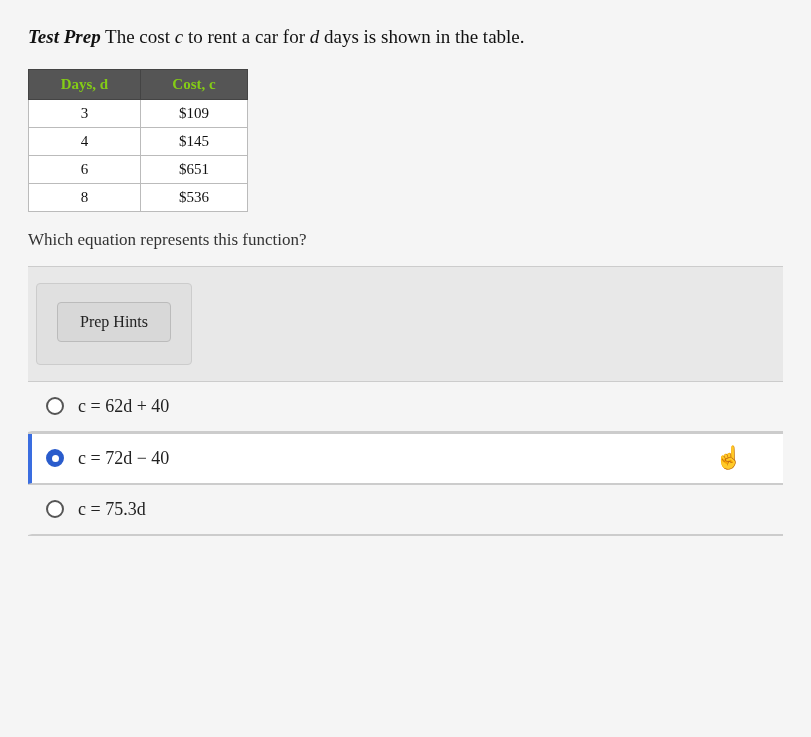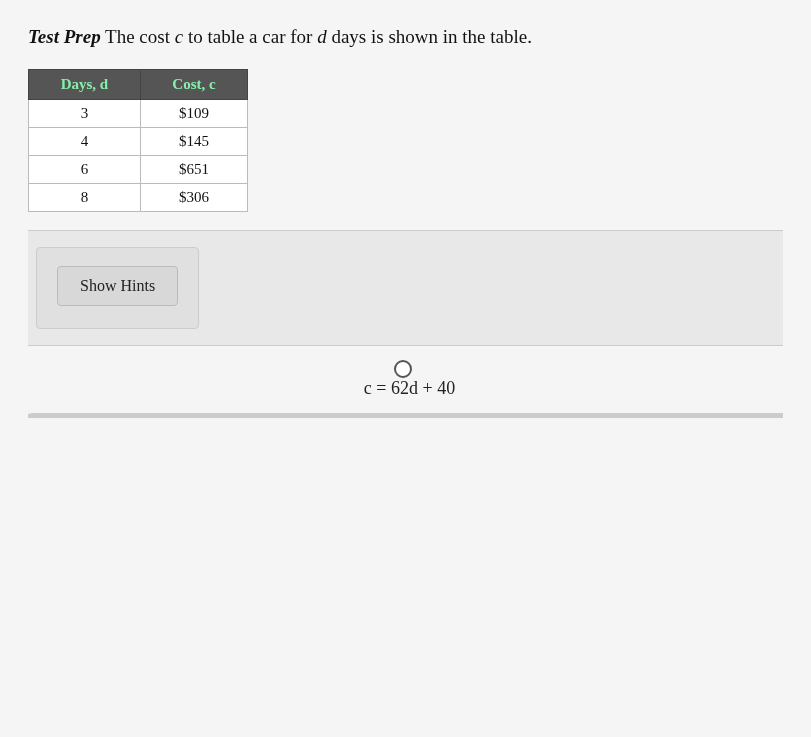--- a/index.html
+++ b/index.html
@@ -43,21 +43,21 @@
 
     
     .data-table {
       border-collapse: collapse;
       margin-bottom: 18px;
       min-width: 220px;
     }
 
     .data-table th {
       background-color: #555;
-      color: #86efac;
+      color: #84cc16;
       padding: 6px 24px;
       font-size: 15px;
       font-weight: bold;
       border: 1px solid #444;
       text-align: center;
     }
 
     .data-table td {
       background-color: #fff;
       border: 1px solid #bbb;
@@ -111,21 +111,20 @@
     .option-row {
       display: flex;
       align-items: center;
       padding: 14px 10px 14px 14px;
       border-bottom: 1px solid #ccc;
       font-size: 18px;
       font-family: Georgia, serif;
       color: #222;
       position: relative;
       background-color: transparent;
-      flex-direction: column;
     }
 
     .option-row.selected {
       background-color: #fff;
       border-left: 4px solid #3a6de0;
     }
 
     .option-row:not(.selected) {
       border-left: 4px solid transparent;
     }
@@ -172,21 +171,21 @@
       border-top: 1px solid #ccc;
       margin: 0;
     }
   </style>
 </head>
 <body>
 
 <div class="page-container">
 
   <div class="problem-title">
-    <span class="label-bold">Test Prep</span><span> The cost </span><span class="italic">c</span><span> to table a car for </span><span class="italic">d</span><span> days is shown in the table.</span>
+    <span class="label-bold">Test Prep</span><span> The cost </span><span class="italic">c</span><span> to rent a car for </span><span class="italic">d</span><span> days is shown in the table.</span>
   </div>
 
   <table class="data-table">
     <thead>
       <tr>
         <th>Days, d</th>
         <th>Cost, c</th>
       </tr>
     </thead>
     <tbody id="table-body">
@@ -197,38 +196,48 @@
         <tr>
           <td>4</td>
           <td>$145</td>
         </tr>
         <tr>
           <td>6</td>
           <td>$651</td>
         </tr>
         <tr>
           <td>8</td>
-          <td>$306</td>
+          <td>$536</td>
         </tr>
       </tbody>
   </table>
 
+  <div class="question-text">Which equation represents this function?</div>
 
   <div class="hints-section">
     <div class="hints-box">
-      <button class="hints-button">Show Hints</button>
+      <button class="hints-button">Prep Hints</button>
     </div>
   </div>
 
   <div class="options-section">
     <div id="options-container">
         <div class="option-row">
           <div class="radio-circle"></div>
           <span class="option-text">c = 62d + 40</span>
         </div>
         <hr class="divider-line">
         <hr class="divider-line">
-        <hr class="divider-line">
+        <div class="option-row selected">
+          <div class="radio-circle filled"></div>
+          <span class="option-text">c = 72d − 40</span>
+          <span class="cursor-icon">☝</span>
+        </div>
+        <hr class="divider-line">
+        <div class="option-row">
+          <div class="radio-circle"></div>
+          <span class="option-text">c = 75.3d</span>
+        </div>
         <hr class="divider-line">
       </div>
   </div>
 
 </div>
 
 </body></html>

